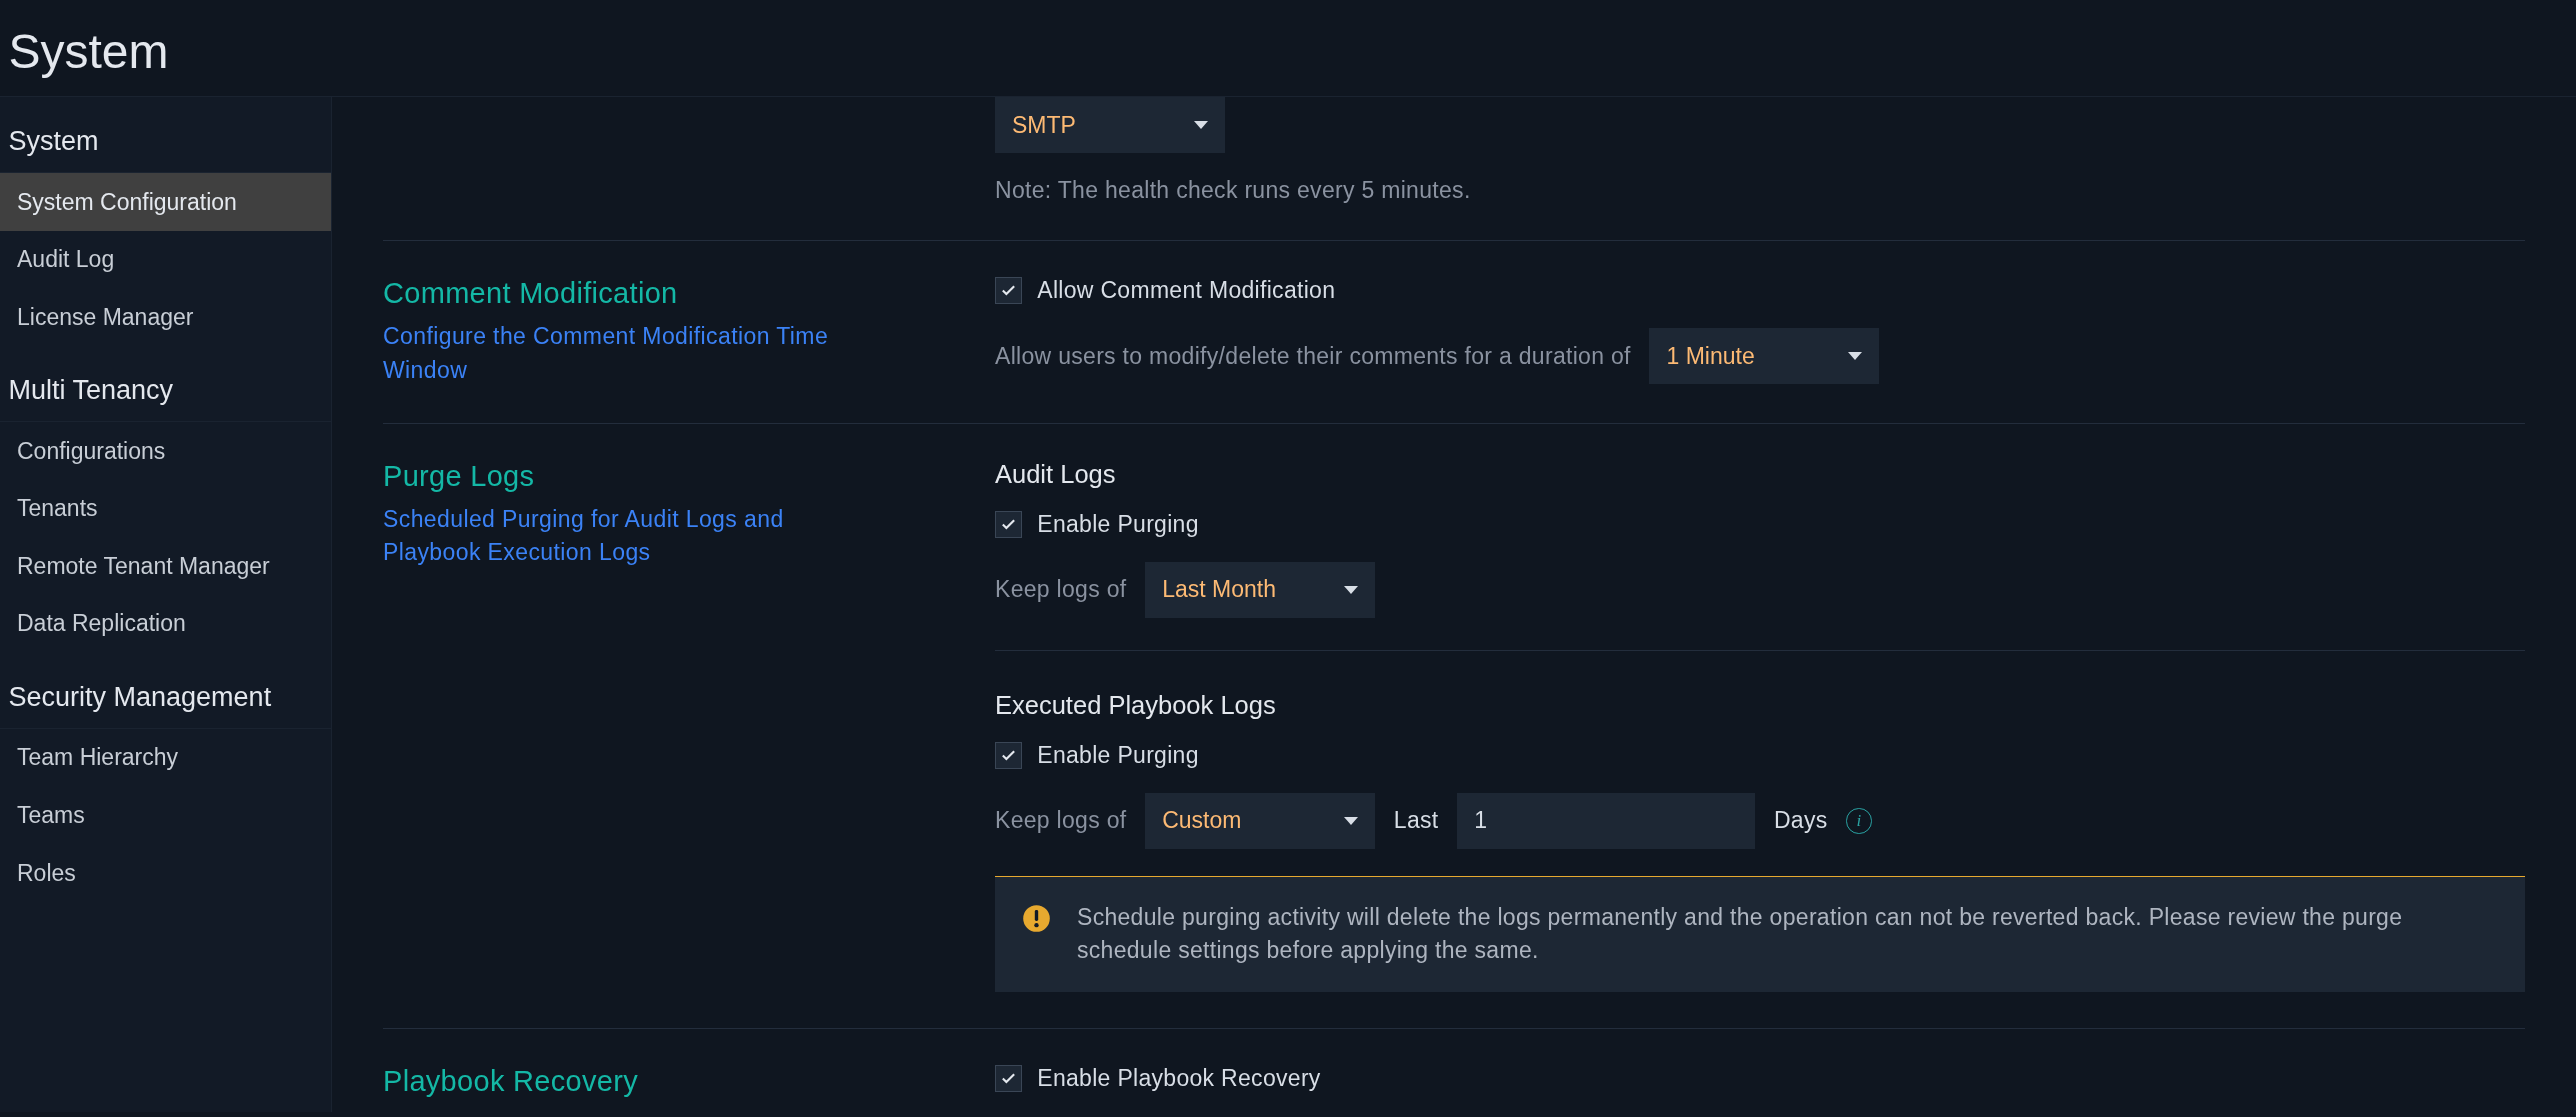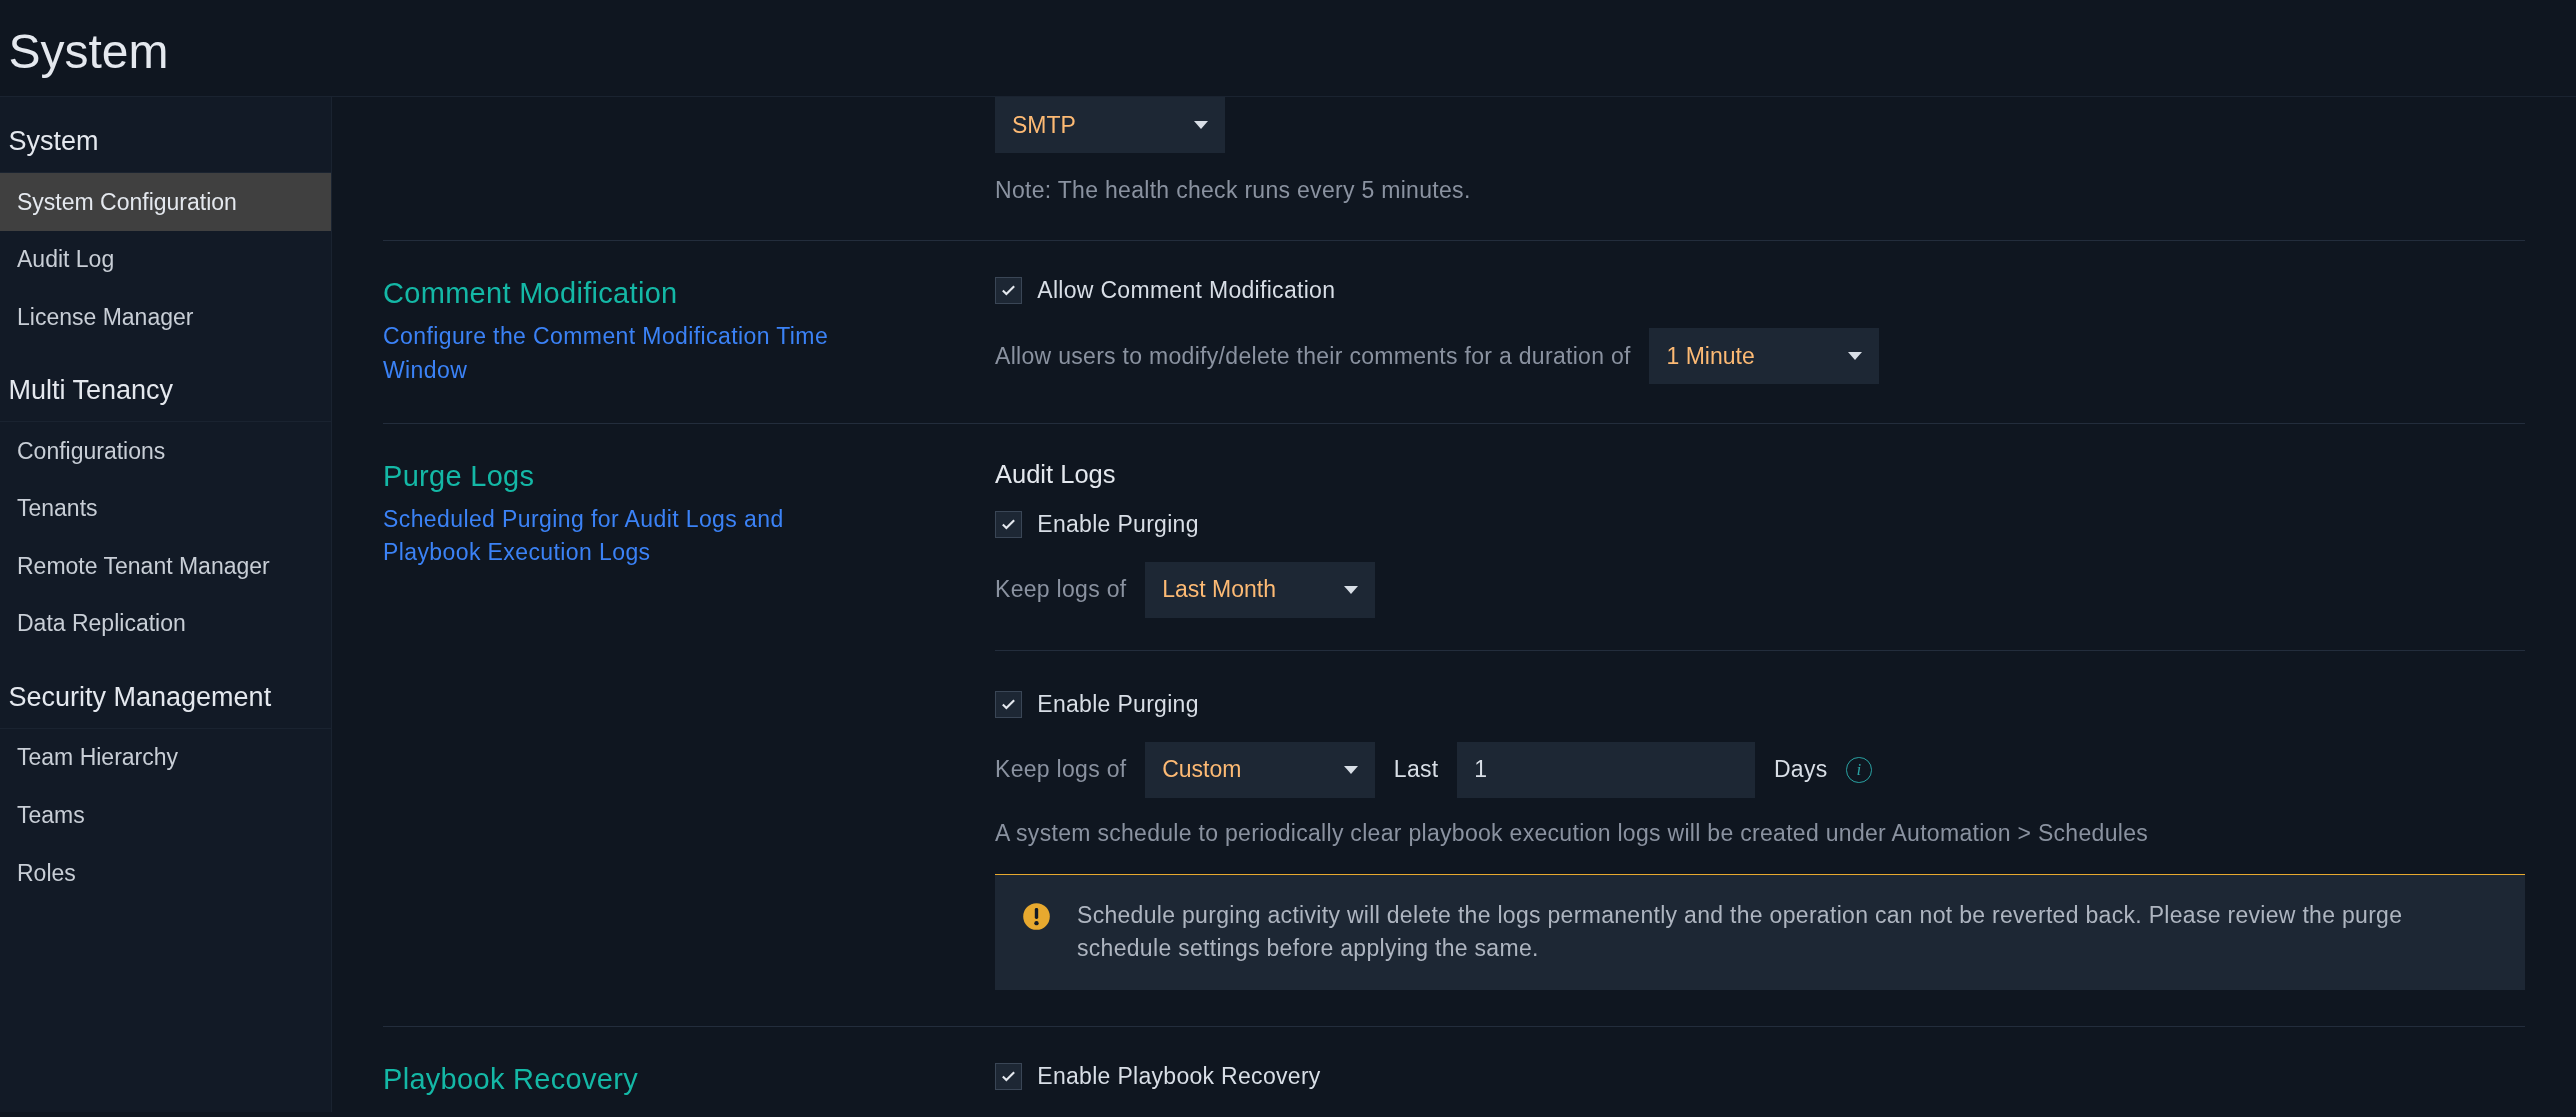--- a/index.html
+++ b/index.html
@@ -291,40 +291,40 @@
           <div class="inline-row">
             <span class="field-label">Keep logs of</span>
             <div class="dropdown">
               <span>Last Month</span>
               <span class="caret"></span>
             </div>
           </div>
         </div>
 
         <div class="sub-block last">
+          <div class="sub-heading">Executed Playbook Logs</div>
           <div class="checkbox-row">
             <span class="cbox">
               <svg viewBox="0 0 24 24">
                   <path fill="none" stroke="#e4e8ee" stroke-width="3" d="M4 12l5 5L20 6"></path>
                 </svg>
             </span>
             <span class="cbox-label">Enable Purging</span>
           </div>
           <div class="inline-row">
             <span class="field-label">Keep logs of</span>
             <div class="dropdown">
               <span>Custom</span>
               <span class="caret"></span>
             </div>
             <span class="field-label" style="color:#d8dee6">Last</span>
             <input class="text-input" type="text" value="1" style="">
             <span class="field-label" style="color:#d8dee6">Days</span>
             <span class="info-icon">i</span>
           </div>
-          <div class="hint">A system schedule to periodically clear playbook execution logs will be created under Automation &gt; Schedules</div>
 
           <div class="alert">
             <svg class="alert-icon" viewBox="0 0 24 24">
               <circle cx="12" cy="12" r="11" fill="#e7a92f"></circle>
               <rect x="10.6" y="5" width="2.8" height="9" rx="1.2" fill="#121a26"></rect>
               <circle cx="12" cy="17.5" r="1.8" fill="#121a26"></circle>
             </svg>
             <div class="alert-text">Schedule purging activity will delete the logs permanently and the operation can not be reverted back. Please review the purge schedule settings before applying the same.</div>
           </div>
         </div>

